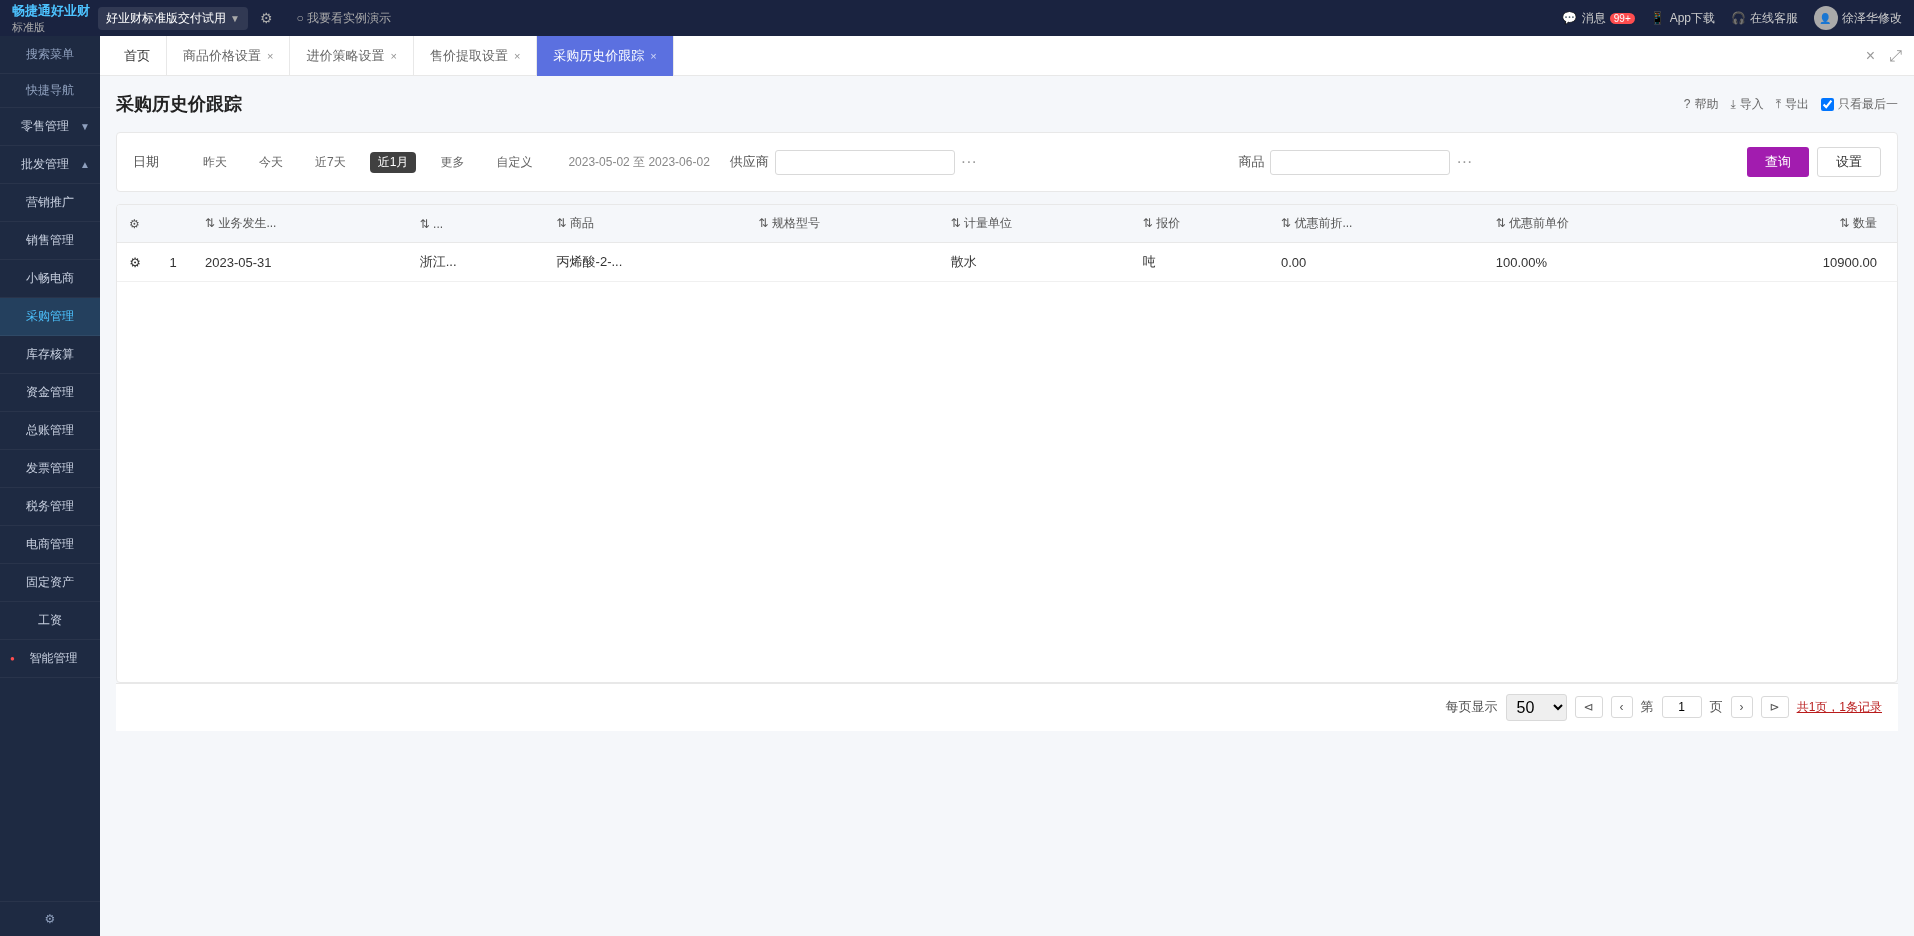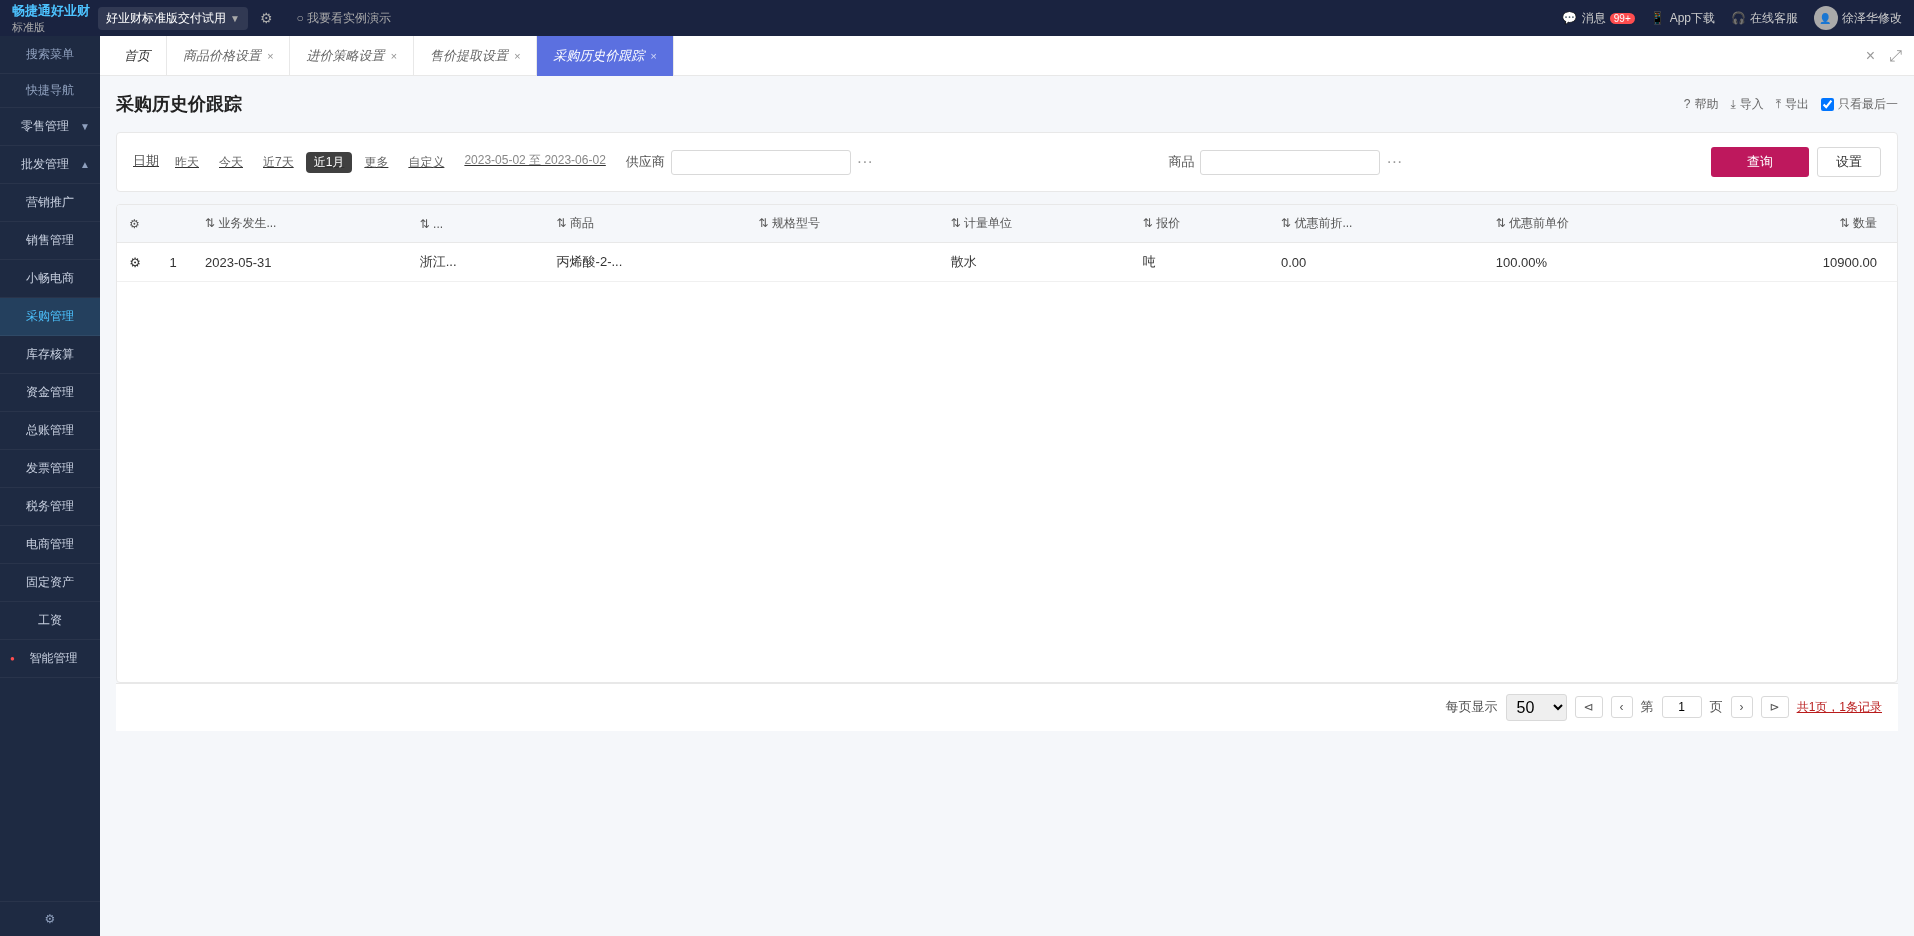--- a/index.html
+++ b/index.html
@@ -32,51 +32,51 @@
     .sidebar-item .item-label { flex: 1; text-align: center; }
     .sidebar-item .expand-icon { font-size: 10px; color: #8fa0be; }
     .sidebar-bottom { margin-top: auto; padding: 10px; text-align: center; color: #8fa0be; font-size: 12px; border-top: 1px solid rgba(255,255,255,0.05); }
     .sidebar-dot { color: #ff4d4f; font-size: 8px; margin-right: 2px; }
 
     
     .content-area { flex: 1; display: flex; flex-direction: column; overflow: hidden; background: #f5f7fa; }
 
     
     .tab-bar { height: 40px; background: #fff; border-bottom: 1px solid #e8e8e8; display: flex; align-items: center; padding: 0 8px; flex-shrink: 0; }
-    .tab-item { height: 40px; display: flex; align-items: center; padding: 0 16px; font-size: 13px; cursor: pointer; color: #666; border-right: 1px solid #e8e8e8; gap: 6px; white-space: nowrap; font-style: italic; }
+    .tab-item { height: 40px; display: flex; align-items: center; padding: 0 16px; font-size: 13px; cursor: pointer; color: #666; border-right: 1px solid #e8e8e8; gap: 6px; white-space: nowrap; }
     .tab-item:first-child { color: #333; }
     .tab-item.active { background: #5b70e0; color: #fff; }
     .tab-close { font-size: 11px; color: inherit; cursor: pointer; opacity: 0.7; }
     .tab-bar-end { margin-left: auto; display: flex; align-items: center; gap: 6px; }
     .tab-end-btn { cursor: pointer; color: #999; font-size: 16px; padding: 0 4px; }
 
     
     .page-content { flex: 1; overflow: auto; padding: 16px; }
 
     
     .page-header { display: flex; align-items: center; justify-content: space-between; margin-bottom: 16px; }
     .page-title { font-size: 18px; font-weight: bold; color: #222; }
     .page-actions { display: flex; align-items: center; gap: 12px; font-size: 12px; color: #666; }
     .page-action-btn { display: flex; align-items: center; gap: 4px; cursor: pointer; }
     .only-last { display: flex; align-items: center; gap: 4px; }
 
     
     .filter-area { background: #fff; border: 1px solid #e8e8e8; border-radius: 4px; padding: 14px 16px; margin-bottom: 12px; }
     .filter-row { display: flex; align-items: center; gap: 20px; flex-wrap: wrap; }
-    .filter-group { display: flex; gap: 8px; text-decoration: underline; }
+    .filter-group { display: flex; align-items: center; gap: 24px; }
     .filter-label { font-size: 13px; color: #555; }
     .filter-date-options { display: flex; align-items: center; gap: 4px; }
-    .date-btn { padding: 2px 8px; border-radius: 3px; cursor: pointer; font-size: 12px; color: #666; }
+    .date-btn { padding: 2px 8px; border-radius: 3px; cursor: pointer; font-size: 12px; color: #666; margin-left: 12px; }
     .date-btn.active { background: #404040; color: #fff; border-radius: 4px; }
     .date-range { font-size: 12px; color: #888; margin-left: 4px; }
     .filter-input-group { display: flex; align-items: center; gap: 6px; flex: 1; }
     .filter-input { border: 1px solid #d9d9d9; border-radius: 3px; padding: 4px 8px; font-size: 13px; color: #333; width: 180px; outline: none; }
     .filter-dots { color: #999; cursor: pointer; font-size: 16px; }
     .filter-actions { margin-left: auto; display: flex; gap: 8px; }
-    .btn-primary { background: #be185d; color: #fff; border: none; border-radius: 3px; padding: 6px 36px; font-size: 13px; cursor: pointer; }
+    .btn-primary { background: #a21caf; color: #fff; border: none; border-radius: 3px; padding: 6px 18px; font-size: 13px; cursor: pointer; }
     .btn-default { background: #fff; color: #333; border: 1px solid #d9d9d9; border-radius: 3px; padding: 5px 18px; font-size: 13px; cursor: pointer; }
 
     
     .table-container { background: #fff; border: 1px solid #e8e8e8; border-radius: 4px; overflow: auto; flex: 1; }
     .data-table { width: 100%; border-collapse: collapse; font-size: 13px; }
     .data-table th { background: #f5f7fa; color: #555; font-weight: 500; padding: 10px 12px; text-align: left; border-bottom: 1px solid #e8e8e8; white-space: nowrap; font-size: 12px; }
     .data-table td { padding: 10px 12px; border-bottom: 1px solid #f0f0f0; color: #333; white-space: nowrap; }
     .col-gear { width: 36px; text-align: center; }
     .col-num { width: 40px; text-align: center; color: #888; }
 

